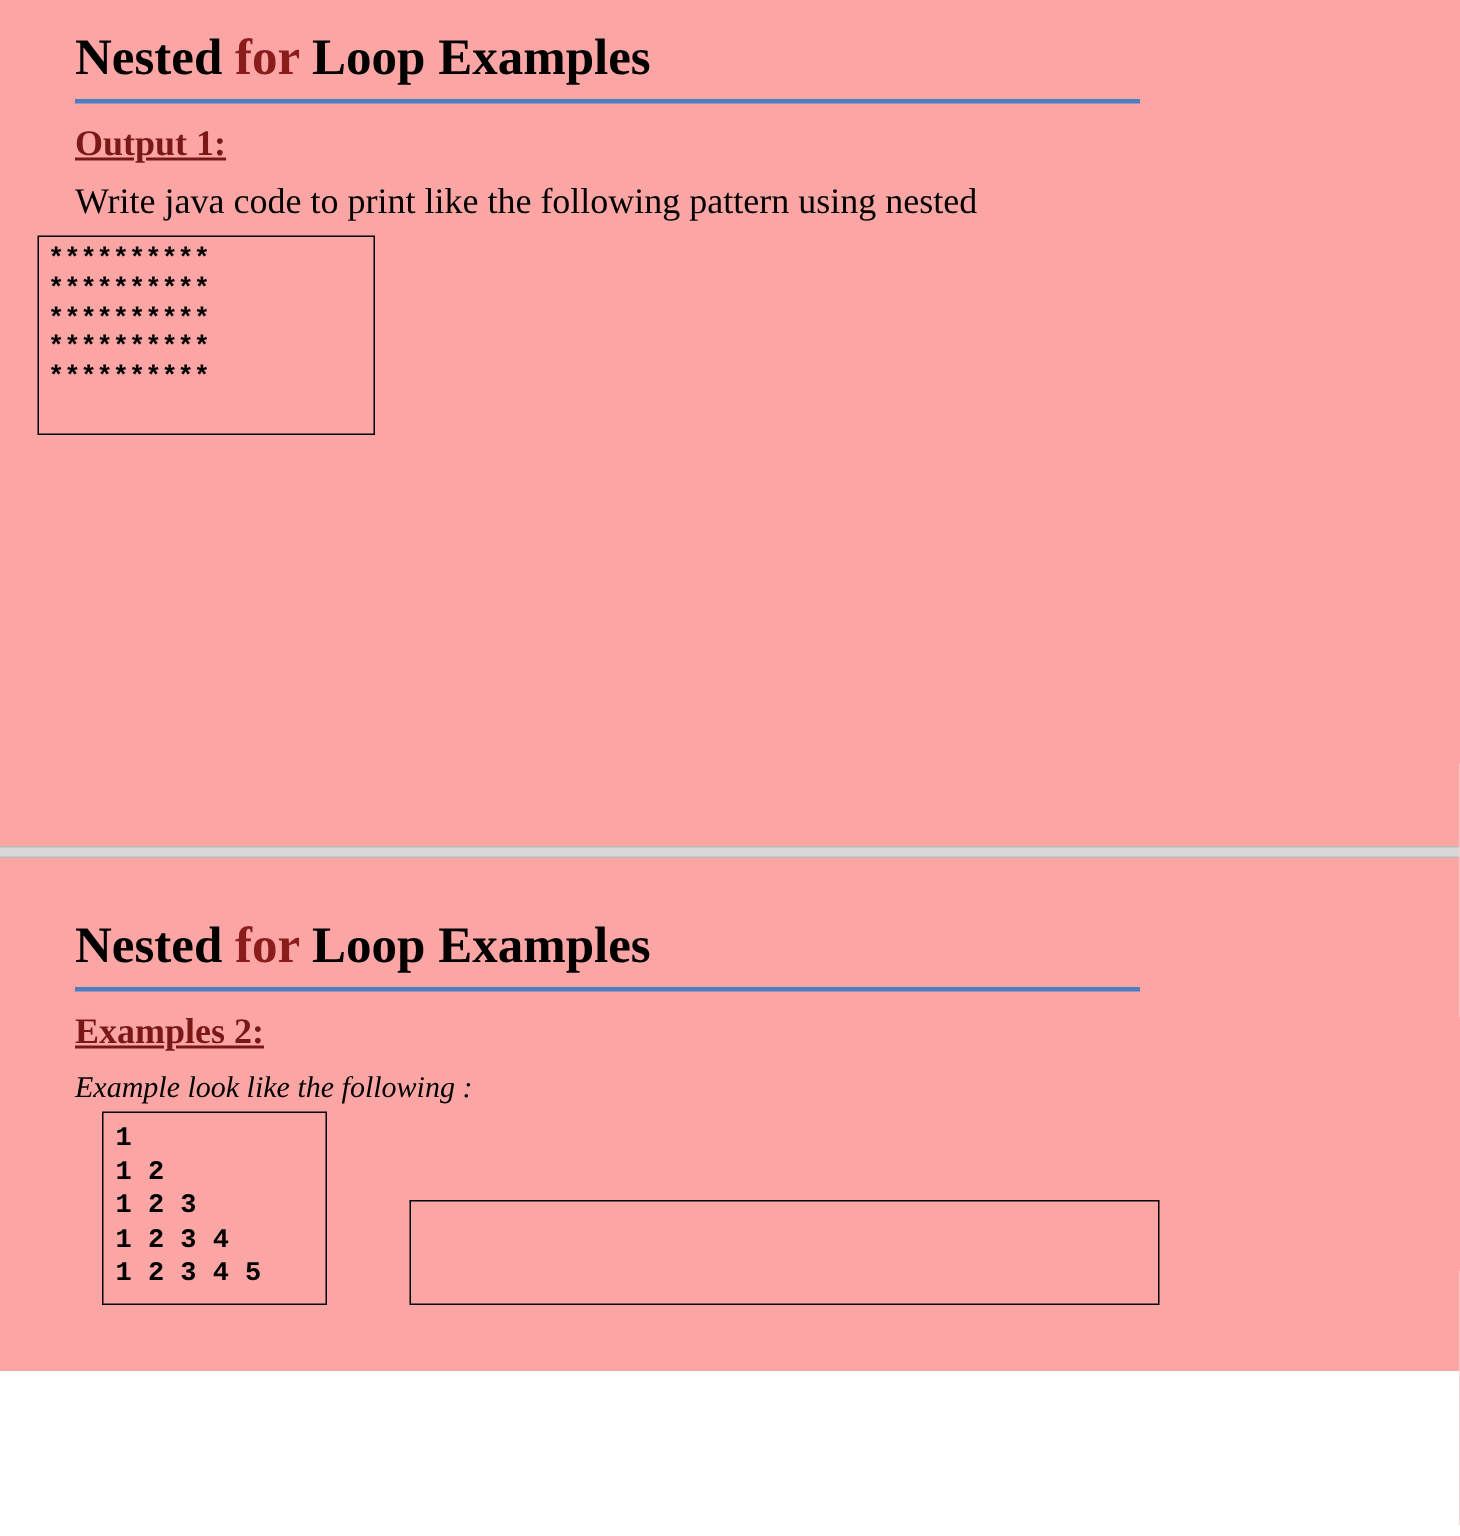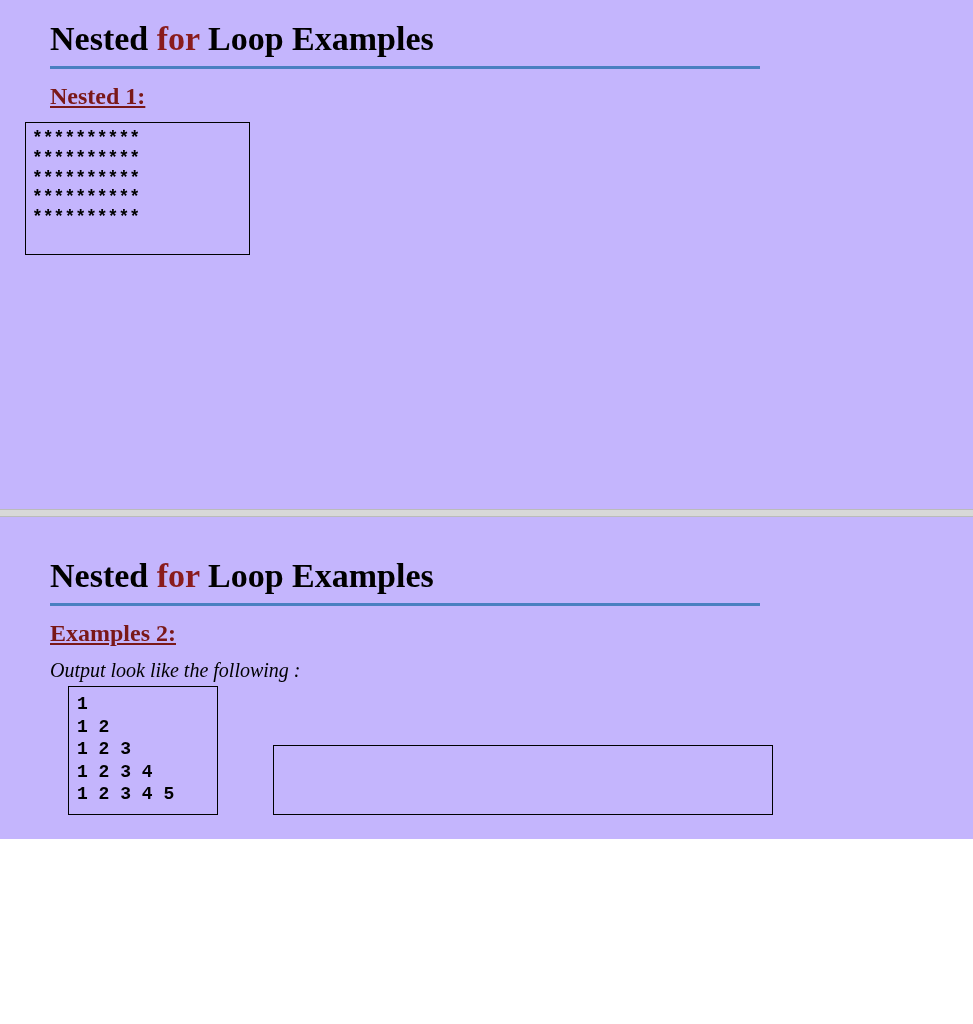--- a/index.html
+++ b/index.html
@@ -6,22 +6,22 @@
       margin: 0;
       padding: 0;
       box-sizing: border-box;
     }
     body {
       font-family: "Times New Roman", Times, serif;
       background: #fff;
       width: 973px;
     }
     .slide {
-      padding: 20px 50px 24px 50px;
-      background: #c4b5fd;
+      padding: 20px 50px 44px 50px;
+      background: #fca5a5;
     }
     .slide-divider {
       height: 8px;
       background: #d8d8d8;
       border-top: 1px solid #bbb;
       border-bottom: 1px solid #bbb;
     }
     .main-title {
       font-size: 34px;
       font-weight: bold;
@@ -86,37 +86,38 @@
       height: 230px;
     }
   </style>
 </head>
 <body>
 
 <div class="slide">
   <h1 class="main-title">
     <span>Nested </span><span class="for-kw">for</span><span> Loop Examples</span>
   </h1>
-  <div class="example-heading">Nested 1:</div>
+  <div class="example-heading">Output 1:</div>
+  <div class="body-text">Write java code to print like the following pattern using nested</div>
   <div class="output-box box1">**********
 **********
 **********
 **********
 **********</div>
   <div class="slide1-space"></div>
 </div>
 
 <div class="slide-divider"></div>
 
 <div class="slide" style="padding-top:40px;">
   <h1 class="main-title">
     <span>Nested </span><span class="for-kw">for</span><span> Loop Examples</span>
   </h1>
   <div class="example-heading">Examples 2:</div>
-  <div class="italic-note">Output look like the following :</div>
+  <div class="italic-note">Example look like the following :</div>
   <div class="row-boxes">
     <div class="output-box box2">1
 1 2
 1 2 3
 1 2 3 4
 1 2 3 4 5</div>
     <div class="empty-box"></div>
   </div>
 </div>
 

